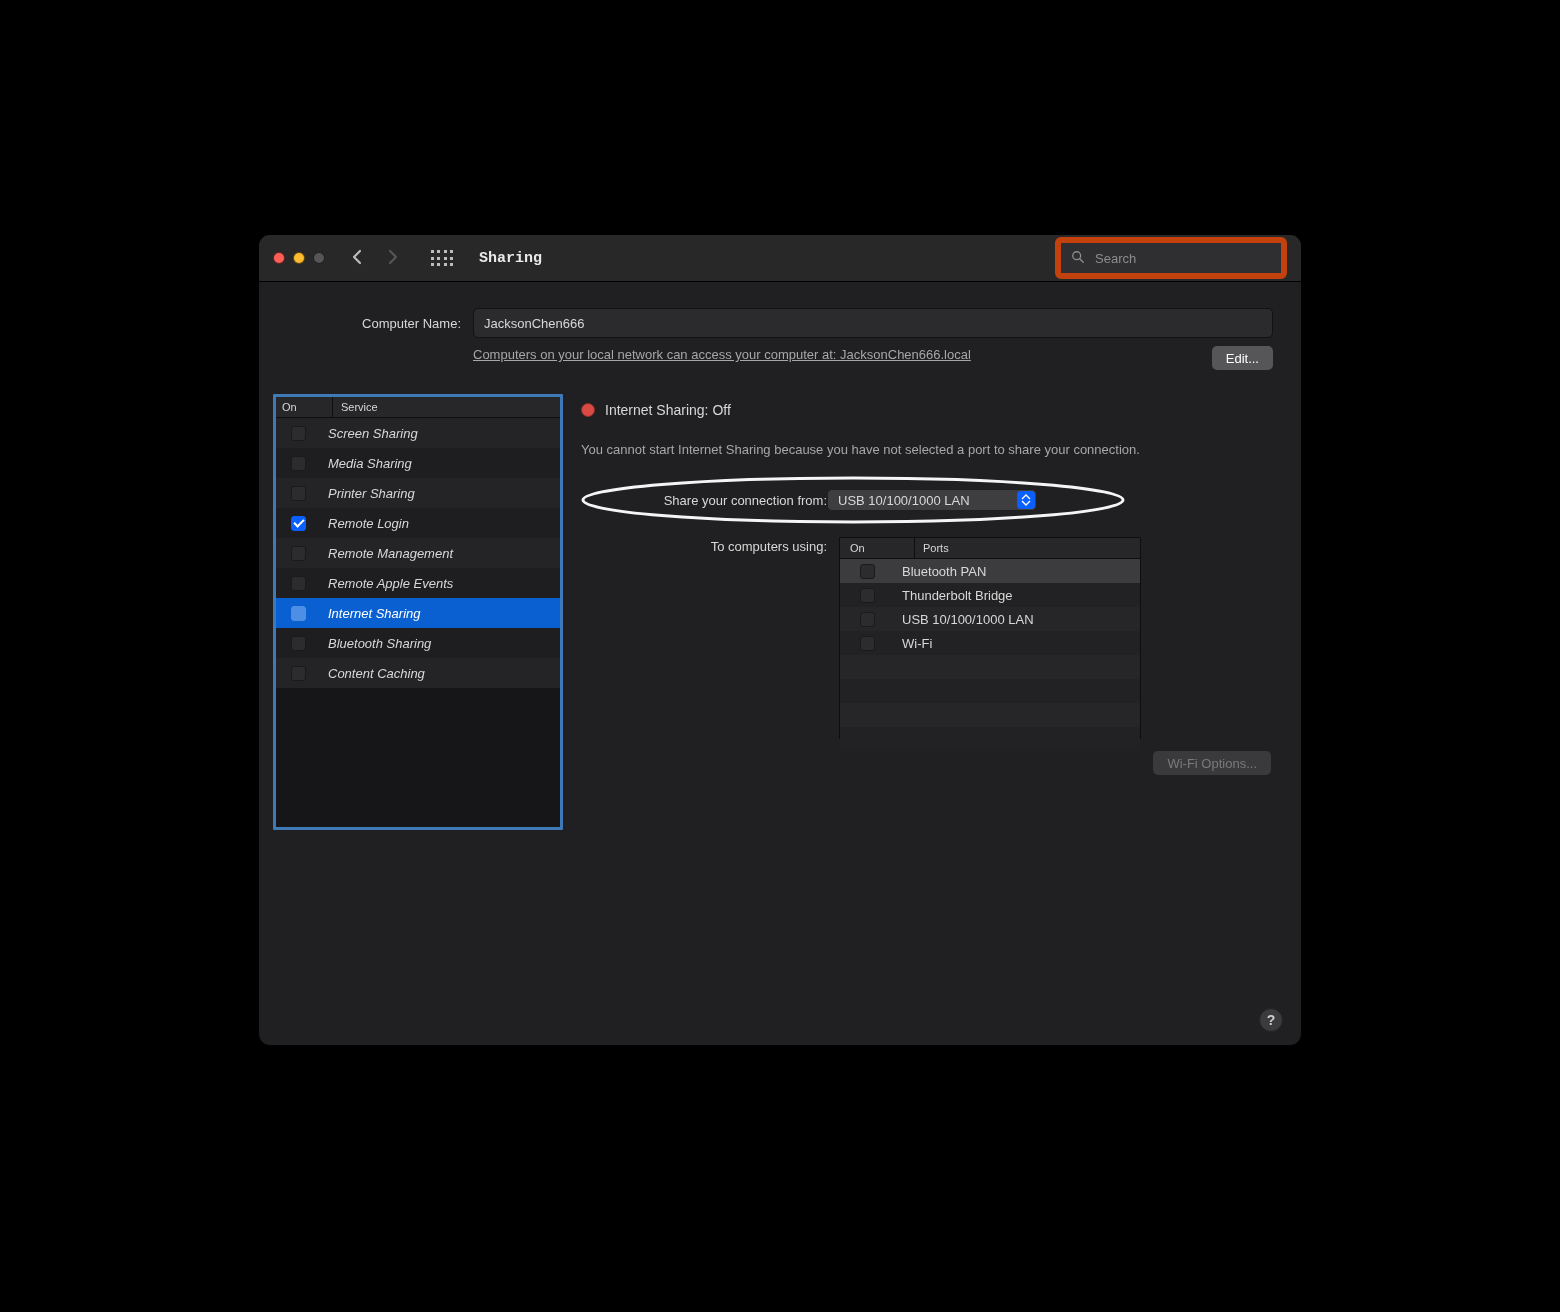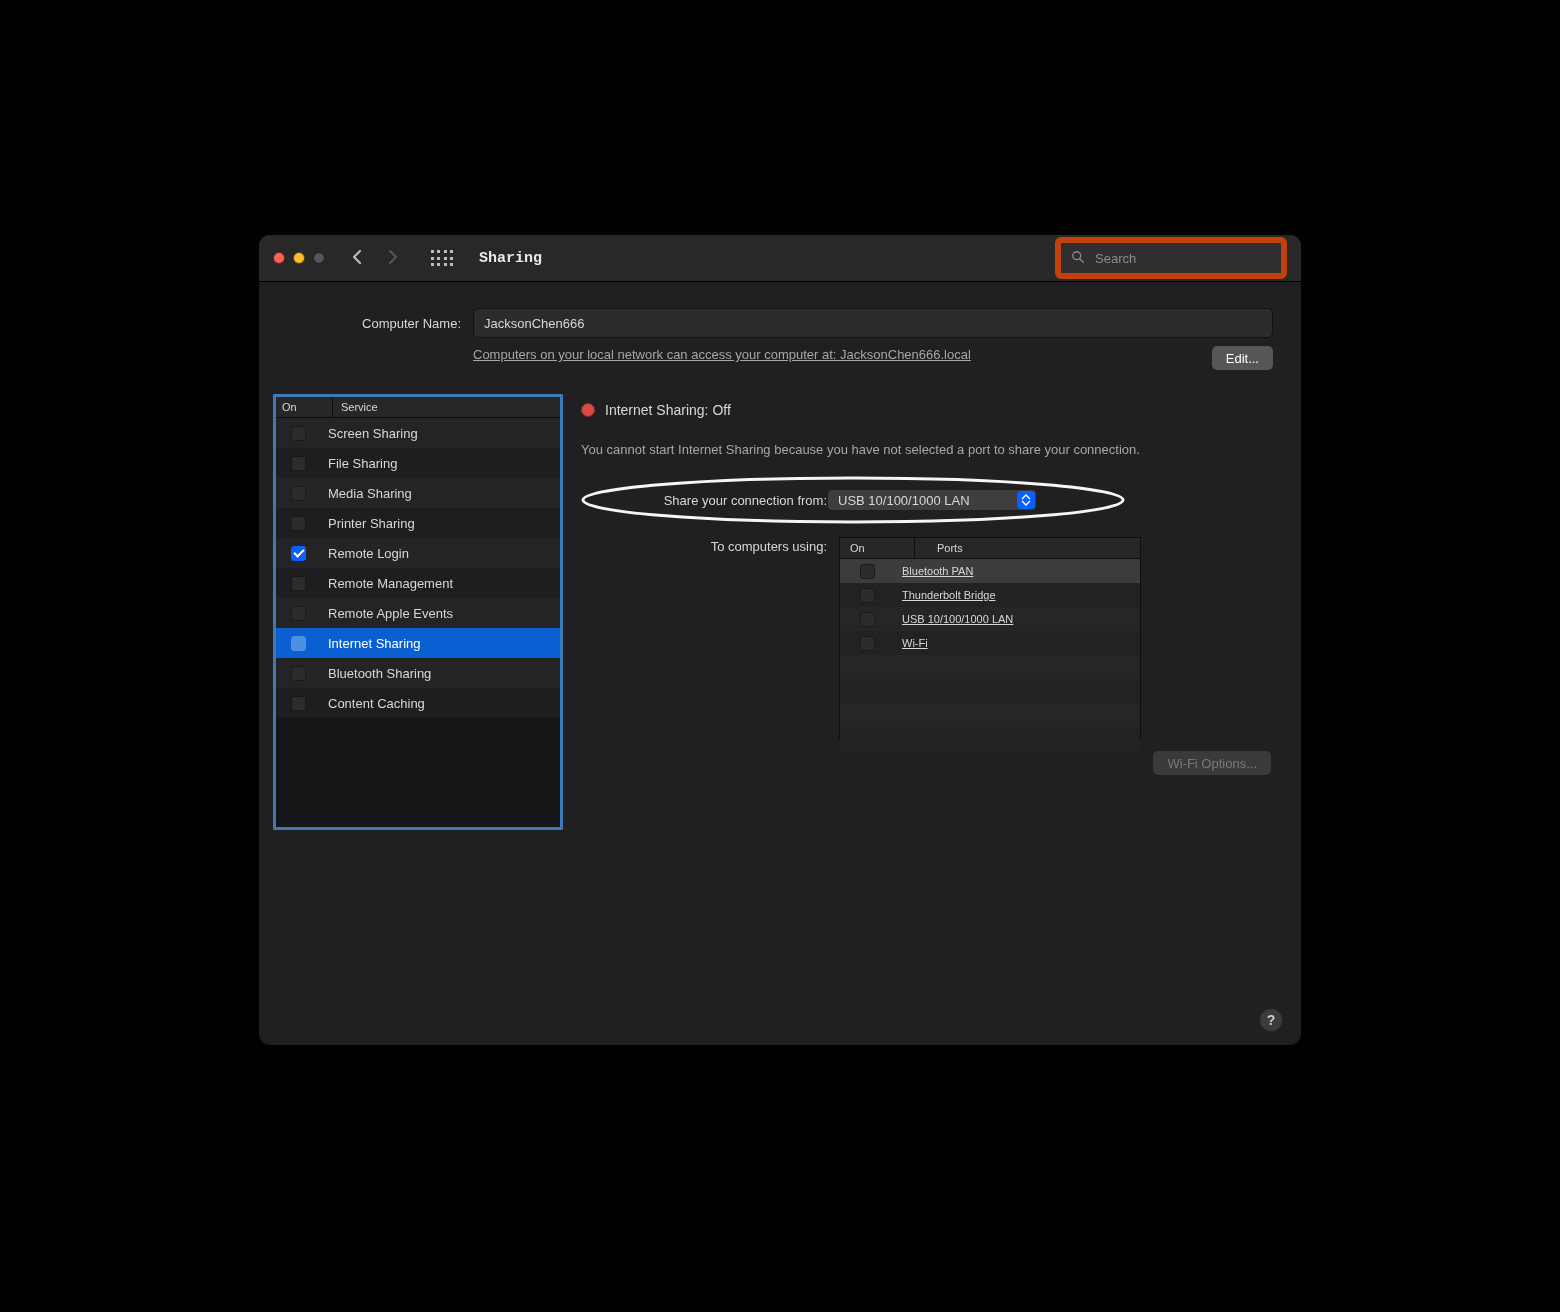--- a/index.html
+++ b/index.html
@@ -66,21 +66,21 @@
   .service-box { border:3px solid #3e79b8; border-radius:1px; background:var(--panel-dark); display:flex; flex-direction:column; height:430px; }
   .svc-header { display:flex; background:var(--header-row); border-bottom:1px solid #0e0d0f; font-size:11px; color:var(--text); }
   .svc-header .col-on { width:44px; padding:4px 6px; border-right:1px solid #0e0d0f; }
   .svc-header .col-name { padding:4px 8px; }
   .svc-rows { flex:1; overflow:auto; }
   .svc-row { display:flex; align-items:center; height:30px; }
   .svc-row:nth-child(odd)  { background:var(--row-odd); }
   .svc-row:nth-child(even) { background:var(--row-alt); }
   .svc-row.selected { background:var(--selected); color:#fff; }
   .svc-row .cb { width:44px; display:flex; align-items:center; justify-content:center; }
-  .svc-row .svc-label { padding-left:8px; font-size:13px; }
+  .svc-row .svc-label { padding-left:8px; font-size:13px;font-style:italic; }
   input[type=checkbox].mac { -webkit-appearance:none; appearance:none; width:15px; height:15px; border-radius:3px; background:#2c2b2d; border:1px solid #1a191b; position:relative; cursor:pointer; }
   input[type=checkbox].mac:checked { background:#0a60ff; border-color:#0a60ff; }
   input[type=checkbox].mac:checked::after { content:""; position:absolute; left:4px; top:0px; width:4px; height:8px; border:solid #fff; border-width:0 2px 2px 0; transform:rotate(45deg); }
   .svc-row.selected input[type=checkbox].mac { background:#4e8fe6; border-color:#4e8fe6; }
 
   
   .status-row { display:flex; align-items:center; gap:10px; font-size:14px; margin-top:4px; }
   .status-dot { width:12px; height:12px; border-radius:50%; background:#d84a43; border:1px solid #8c2f2a; }
   .desc { color:var(--text-dim); font-size:13px; line-height:1.4; margin-top:23px; max-width:560px; }
 
@@ -91,28 +91,28 @@
   .select-caret { position:absolute; right:2px; top:2px; width:18px; height:18px; background:#0a60ff; border-radius:4px; display:flex; flex-direction:column; align-items:center; justify-content:center; gap:0px; }
   .select-caret svg { width:10px; height:6px; display:block; }
   .circle-anno { position:absolute; left:-8px; top:-16px; width:560px; height:54px; pointer-events:none; }
   .circle-anno svg { width:100%; height:100%; }
 
   .to-row { display:flex; align-items:flex-start; gap:12px; margin-top:26px; }
   .to-row .lbl { width:246px; text-align:right; font-size:13px; padding-top:2px; }
   .ports-box { flex:1; max-width:300px; border:1px solid #0e0d0f; background:var(--panel-dark); display:flex; flex-direction:column; height:200px; }
   .ports-header { display:flex; background:var(--header-row); border-bottom:1px solid #0e0d0f; font-size:11px; }
   .ports-header .col-on { width:54px; padding:4px 10px; border-right:1px solid #0e0d0f; }
-  .ports-header .col-name { padding:4px 8px;margin-left:14px; }
+  .ports-header .col-name { padding:4px 8px; }
   .port-rows { flex:1; }
   .port-row { display:flex; align-items:center; height:24px; }
   .port-row:nth-child(odd)  { background:var(--ports-row-odd); }
   .port-row:nth-child(even) { background:var(--ports-row-even); }
   .port-row.highlight { background:var(--ports-row-sel); }
   .port-row .cb { width:54px; display:flex; align-items:center; justify-content:center; }
-  .port-row .plabel { padding-left:8px; font-size:11px;text-decoration:underline; }
+  .port-row .plabel { padding-left:8px; font-size:13px; }
 
   .options-row { display:flex; justify-content:flex-end; margin-top:12px; padding-right:2px; }
   .disabled-btn { background:var(--button-disabled-bg); color:#7a7a7a; border:none; border-radius:5px; padding:4px 14px; height:24px; font-size:13px; cursor:default; }
 
   .footer { height:50px; display:flex; align-items:center; justify-content:flex-end; padding:0 18px; }
   .help-btn { width:22px; height:22px; border-radius:50%; background:#3b3a3c; color:#cfcfcf; border:1px solid #242325; display:flex; align-items:center; justify-content:center; font-size:14px; font-weight:600; cursor:pointer; }
 </style>
 </head>
 <body>
 
@@ -183,26 +183,20 @@
           <div class="svc-header">
             <div class="col-on">On</div>
             <div class="col-name">Service</div>
           </div>
           <div class="svc-rows" id="svc-rows">
               <div class="svc-row">
                 <div class="cb">
                   <input type="checkbox" class="mac" style="">
                 </div>
                 <div class="svc-label">Screen Sharing</div>
-              </div>
-              <div class="svc-row">
-                <div class="cb">
-                  <input type="checkbox" class="mac" style="">
-                </div>
-                <div class="svc-label">File Sharing</div>
               </div>
               <div class="svc-row">
                 <div class="cb">
                   <input type="checkbox" class="mac" style="">
                 </div>
                 <div class="svc-label">Media Sharing</div>
               </div>
               <div class="svc-row">
                 <div class="cb">
                   <input type="checkbox" class="mac" style="">

